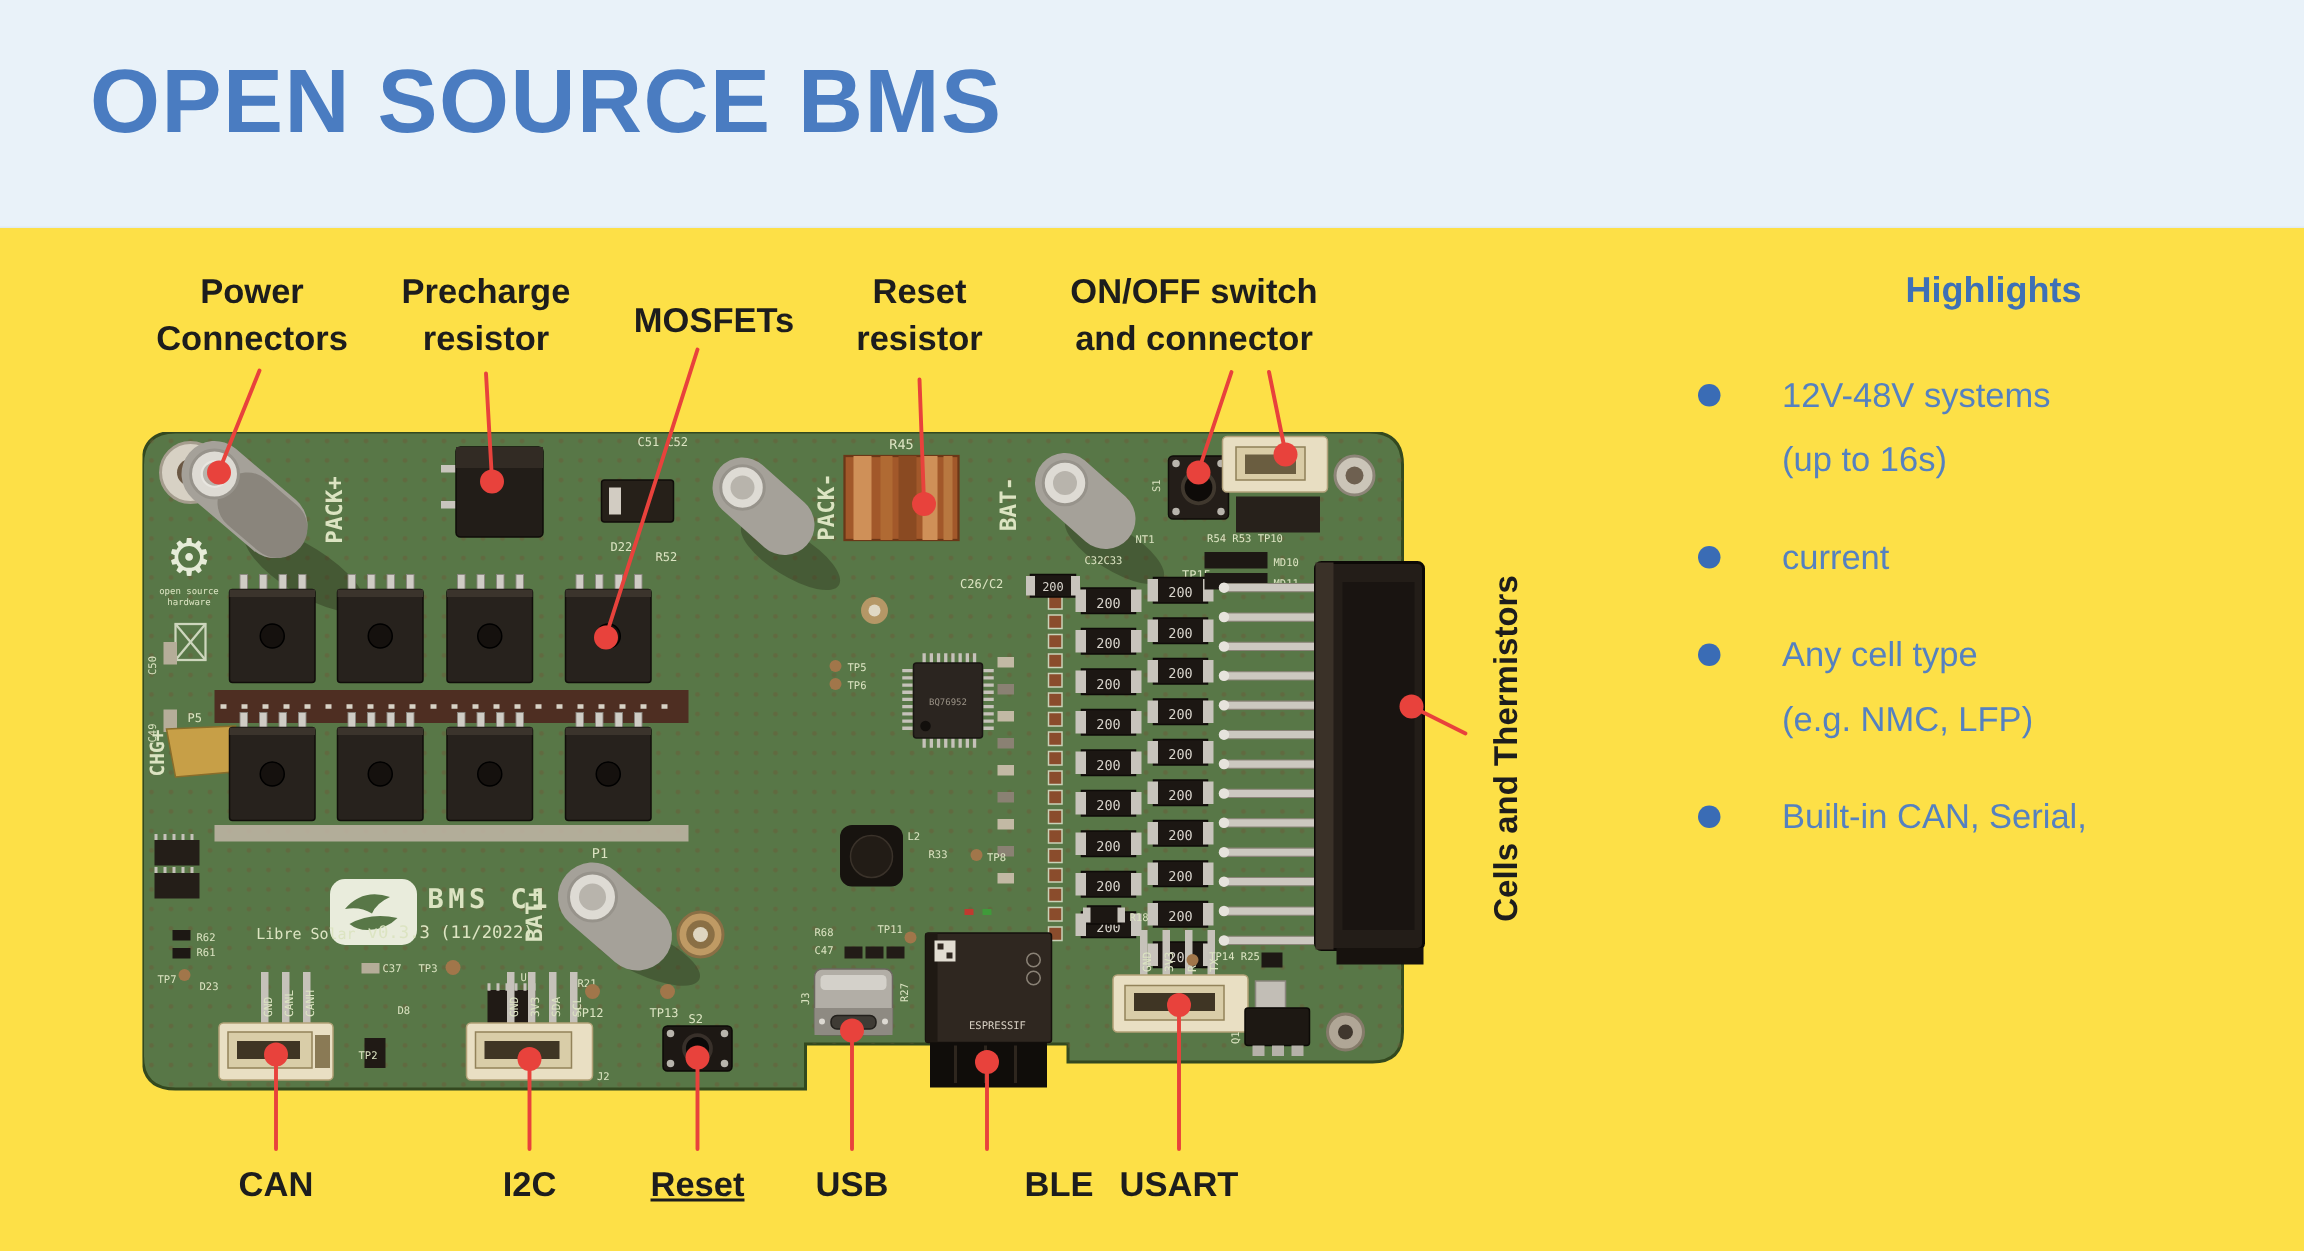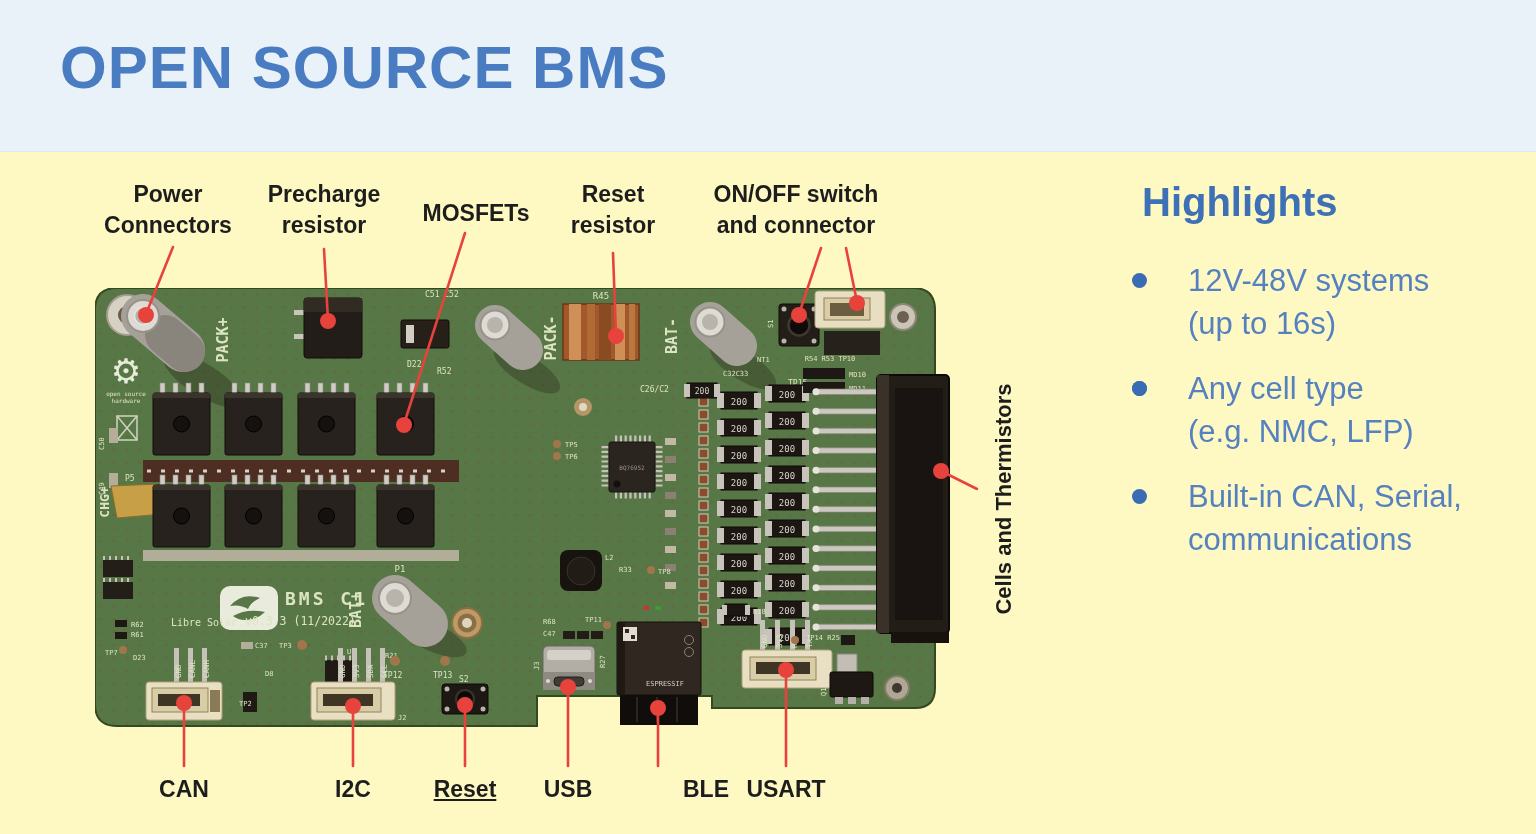--- a/index.html
+++ b/index.html
@@ -1,36 +1,36 @@
 <!DOCTYPE html>
 <html><head>
 <meta charset="utf-8">
 <style>
   html,body { margin:0; padding:0; background:#ffffff; }
   .slide { position:relative; width:1536px; height:834px; overflow:hidden;
-           font-family:"Liberation Sans", sans-serif; background:#fef9c3; }
+           font-family:"Liberation Sans", sans-serif; background:#fde047; }
   .header-band { position:absolute; left:0; top:0; width:100%; height:151px;
                  background:#e9f2f9; border-bottom:1px solid #dfeaf3; }
   .slide-title { position:absolute; left:60px; top:36px; margin:0;
                  font-size:60px; line-height:64px; font-weight:bold;
                  letter-spacing:1px; color:#4a7cc1; white-space:nowrap; }
   .board-svg { position:absolute; left:95px; top:288px; width:880px; height:452px; z-index:1; }
   .lines-overlay { position:absolute; left:0; top:0; width:1536px; height:834px;
                    z-index:5; pointer-events:none; }
   .callout { position:absolute; transform:translateX(-50%); text-align:center;
              color:#1d1d1d; font-size:23px; line-height:31px; font-weight:600;
              white-space:nowrap; z-index:6; }
   .callout-vertical { position:absolute; left:1004px; top:499px;
              transform:translate(-50%,-50%) rotate(-90deg);
              color:#1d1d1d; font-size:22px; font-weight:600; white-space:nowrap; z-index:6; }
   .highlights { position:absolute; left:1106px; top:180px; width:410px; z-index:6; }
-  .highlights h2 { margin:0 0 0 36px; text-align:left; font-size:40px;
+  .highlights h2 { margin:0 0 0 36px; text-align:center; font-size:24px;
                    font-weight:bold; color:#3e70b6; }
   .highlights ul { list-style:none; margin:34px 0 0 0; padding:0;
-                   font-size:31px; line-height:43px; color:#5581c0; }
+                   font-size:23px; line-height:43px; color:#5581c0; }
   .highlights li { position:relative; padding-left:82px; margin-bottom:22px; }
   .highlights li::before { content:''; position:absolute; left:26px; top:14px;
                    width:15px; height:15px; border-radius:50%; background:#3a6cb5; }
   .highlights li div { white-space:nowrap; }
   svg text.sk { fill:#dce4c2; font-family:"DejaVu Sans Mono", monospace; }
 </style>
 </head>
 <body>
 
 <div class="slide">
@@ -654,25 +654,25 @@
   <div class="callout-vertical">Cells and Thermistors</div>
 
   <aside class="highlights">
     <h2>Highlights</h2>
     <ul>
       <li>
         <div>12V-48V systems</div>
         <div>(up to 16s)</div>
       </li>
       <li>
+        <div>current</div>
       </li>
       <li>
         <div>Any cell type</div>
         <div>(e.g. NMC, LFP)</div>
       </li>
       <li>
         <div>Built-in CAN, Serial,</div>
-        <div>communications</div>
       </li>
     </ul>
   </aside>
 
 </div>
 
 </body></html>

